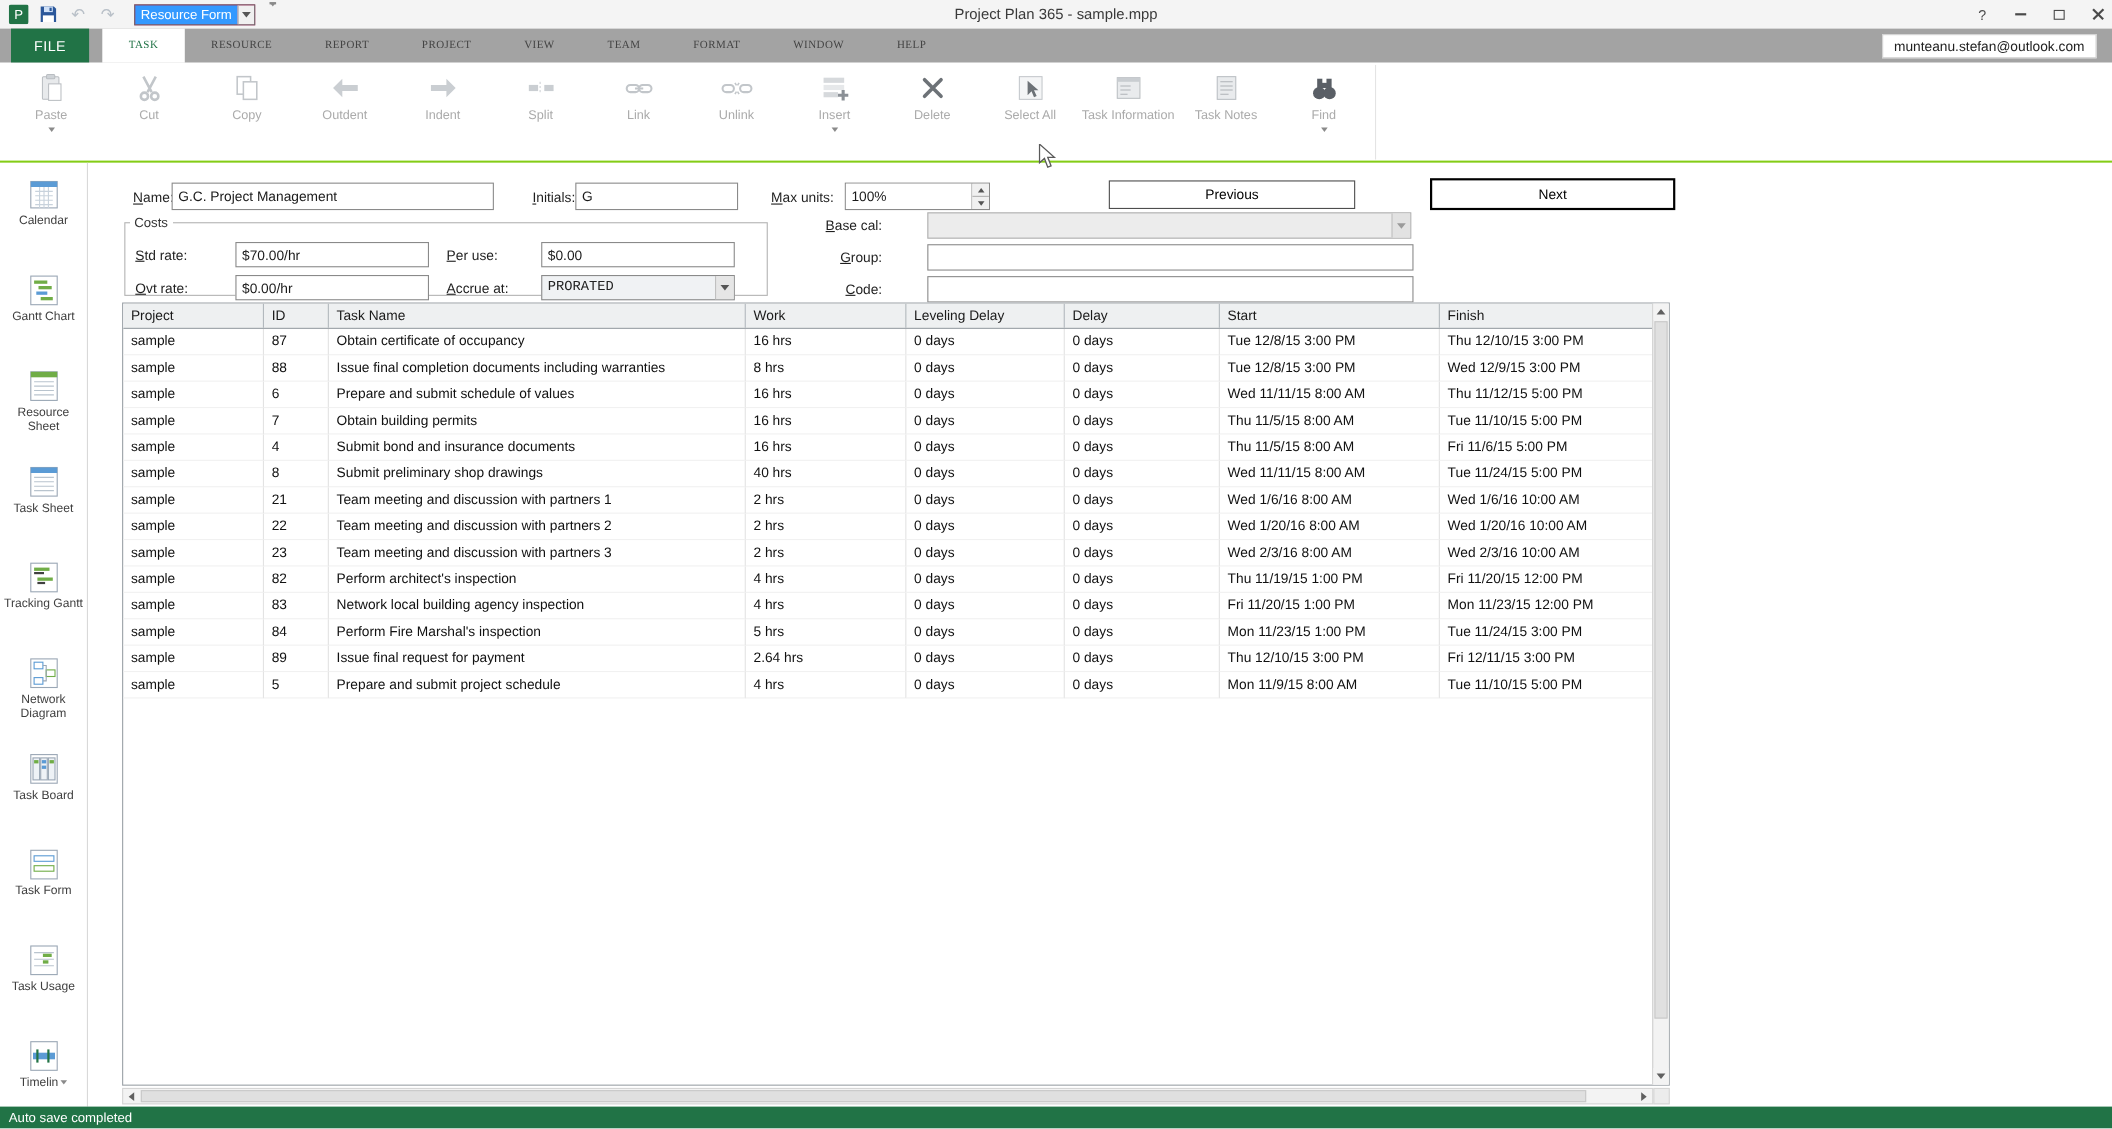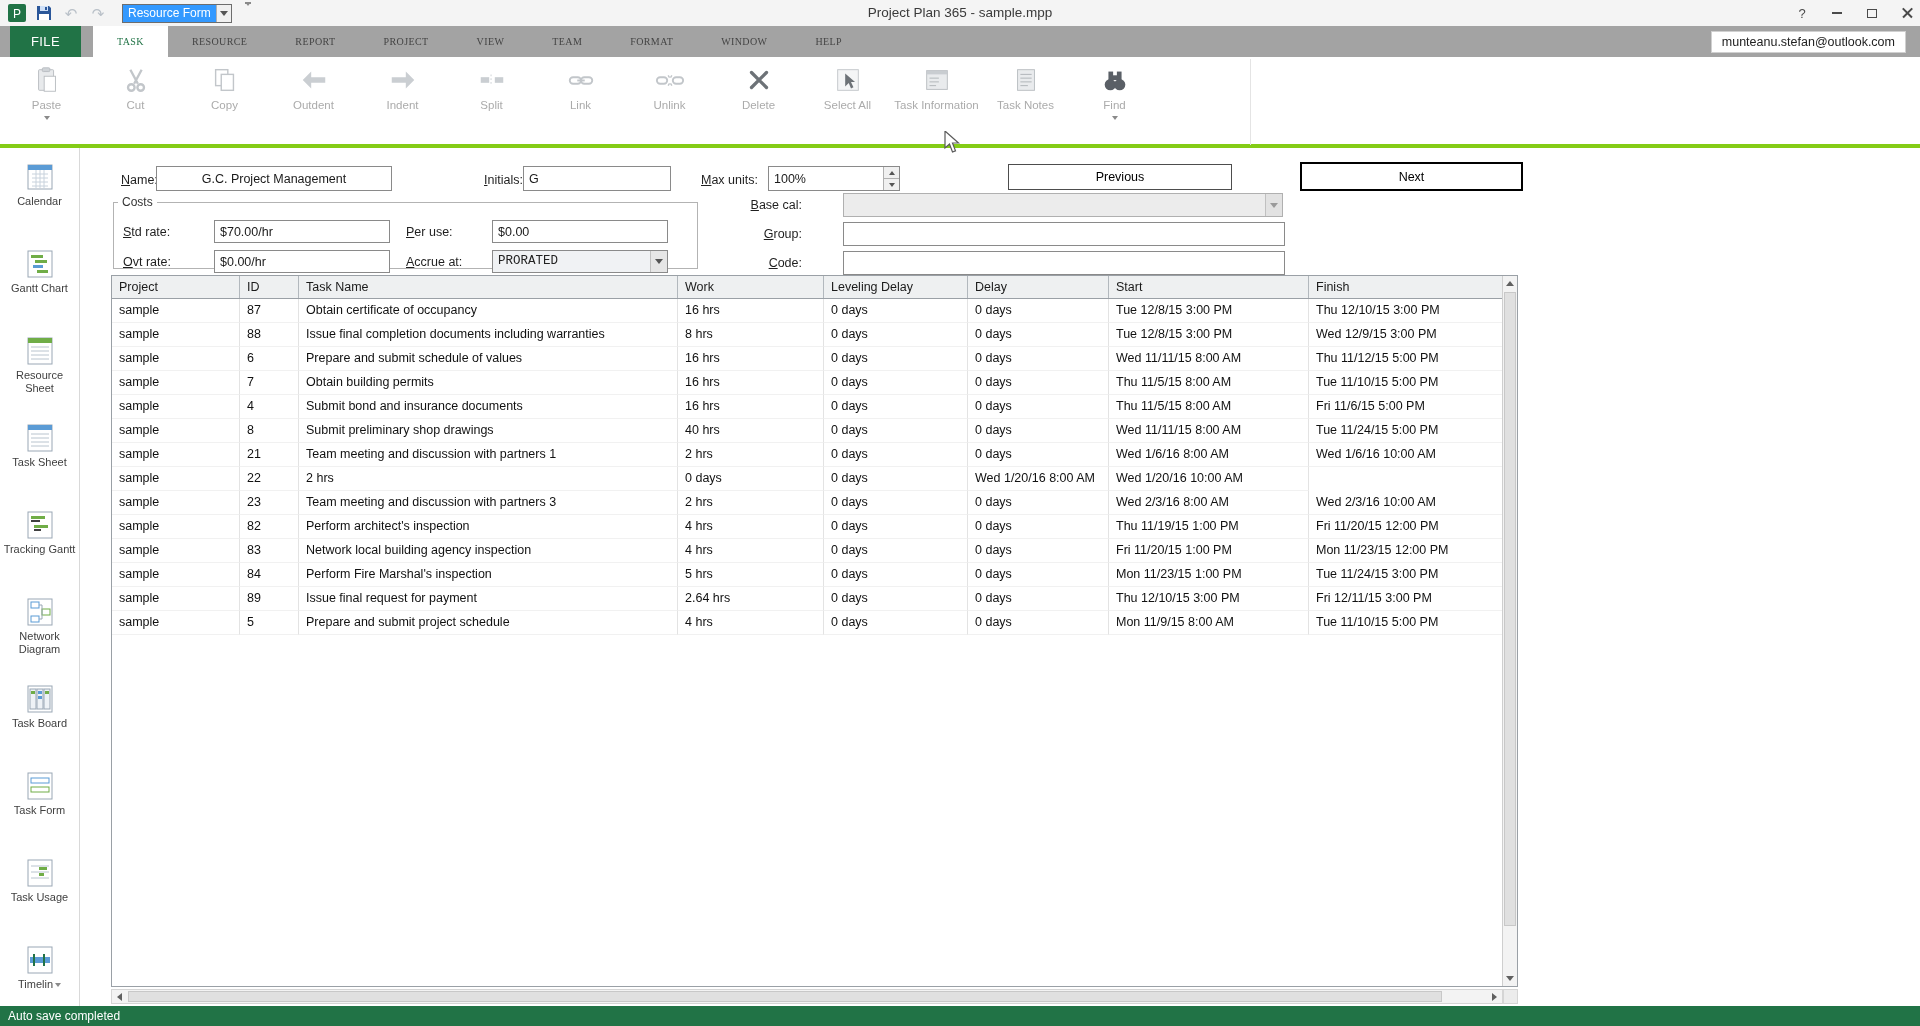--- a/index.html
+++ b/index.html
@@ -29,21 +29,21 @@
 
   
   .menubar { position:absolute; top:26px; left:0; right:0; height:31px; background:#a3a3a3; display:flex; align-items:stretch; }
   .filebtn { width:71px; margin-left:10px; background:#217346; color:#fff; font-size:13px; display:flex; align-items:center; justify-content:center; letter-spacing:0.4px; cursor:default; }
   .mtabs { display:flex; align-items:stretch; margin-left:12px; }
   .mtab { padding:0 24px; display:flex; align-items:center; font-size:10px; color:#444; letter-spacing:0.4px; cursor:default; white-space:nowrap;font-family:Liberation Serif, serif; }
   .mtab.active { color:#217346; background:#fff; }
   .emailbox { position:absolute; top:31px; right:14px; height:22px; border:1px solid #d0d0d0; background:#fff; font-size:12.5px; color:#222; padding:0 10px; line-height:20px; z-index:4; }
 
   
-  .ribbon { position:absolute; top:57px; left:0; right:0; height:91px; background:#fff; border-bottom:4px solid #84cc16; }
+  .ribbon { position:absolute; top:57px; left:0; right:0; height:91px; background:#fff; border-bottom:2px solid #84cc16; }
   .ribbon-buttons { position:absolute; left:2px; top:0; height:90px; display:flex; }
   .rbtn { width:89px; height:90px; display:flex; flex-direction:column; align-items:center; padding-top:7px; cursor:default; }
   .ricon { width:32px; height:32px; display:flex; align-items:center; justify-content:center; }
   .ricon svg { width:30px; height:30px; }
   .rlabel { margin-top:3px; font-size:11.5px; color:#ababab; text-align:center; line-height:1.18; }
   .rarrow { margin-top:3px; }
   .ribbon-sep { position:absolute; left:1250px; top:2px; height:86px; width:1px; background:#e4e4e4; }
   .cursor-overlay { position:absolute; left:944px; top:74px; z-index:20; pointer-events:none; }
 
   
@@ -239,20 +239,32 @@
             <rect x="2" y="13" width="11" height="7" rx="3.5" fill="none" stroke="#c2c6ca" stroke-width="2"></rect>
             <rect x="19" y="13" width="11" height="7" rx="3.5" fill="none" stroke="#c2c6ca" stroke-width="2"></rect>
             <path d="M14 11 l1.5 2.5 M18 11 l-1.5 2.5 M14 22 l1.5-2.5 M18 22 l-1.5-2.5" stroke="#c2c6ca" stroke-width="1.5"></path>
           </svg>
         </span>
         <span class="rlabel">Unlink</span>
       </div>
       <div class="rbtn">
         <span class="ricon">
           <svg viewBox="0 0 32 32">
+            <rect x="5" y="6" width="20" height="5" fill="#d6d9dc"></rect>
+            <rect x="5" y="13" width="20" height="5" fill="#e6e8ea"></rect>
+            <rect x="5" y="20" width="14" height="5" fill="#d6d9dc"></rect>
+            <path d="M24 18 v10 M19 23 h10" stroke="#8b9096" stroke-width="3"></path>
+          </svg>
+        </span>
+        <span class="rlabel">Insert</span>
+        <span class="tri-down sm rarrow"></span>
+      </div>
+      <div class="rbtn">
+        <span class="ricon">
+          <svg viewBox="0 0 32 32">
             <path d="M8 8 L24 24 M24 8 L8 24" stroke="#6d7277" stroke-width="3.5" stroke-linecap="round"></path>
           </svg>
         </span>
         <span class="rlabel">Delete</span>
       </div>
       <div class="rbtn">
         <span class="ricon">
           <svg viewBox="0 0 32 32">
             <rect x="5" y="5" width="22" height="22" fill="#f4f5f6" stroke="#c2c6ca"></rect>
             <polygon points="13,9 13,23 16.8,19.2 19.2,25 21.8,23.8 19.2,18.2 23.5,18.2" fill="#6d7277"></polygon>
@@ -392,21 +404,21 @@
           <rect x="5" y="12" width="20" height="6" fill="#5b9bd5"></rect>
           <rect x="8" y="9" width="2" height="12" fill="#217346"></rect>
           <rect x="18" y="9" width="2" height="12" fill="#217346"></rect>
         </svg></span>
       <span class="slabel">Timelin<span class="tri-down sm smore"></span></span>
     </div>
   </div>
 
 <div class="main">
   <div class="flabel" style="left:41px; top:25px;">Name:</div>
-  <input class="tinput" style="left: 76px; top: 18px; width: 236px; height: 25px; text-align: center;" value="G.C. Project Management">
+  <input class="tinput" style="left: 76px; top: 18px; width: 293px; height: 25px;" value="G.C. Project Management">
   <div class="flabel" style="left:404px; top:25px;">Initials:</div>
   <input class="tinput" style="left: 443px; top: 18px; width: 148px; height: 25px;" value="G">
   <div class="flabel" style="left:621px; top:25px;">Max units:</div>
   <div class="spinwrap" style="left:688px; top:18px; width:132px; height:25px;">
     <input value="100%" style="">
     <span class="spinner">
         <div>
           <span class="tri-up-s"></span>
         </div>
         <div>
@@ -525,20 +537,21 @@
             <div class="tcell">Team meeting and discussion with partners 1</div>
             <div class="tcell">2 hrs</div>
             <div class="tcell">0 days</div>
             <div class="tcell">0 days</div>
             <div class="tcell">Wed 1/6/16 8:00 AM</div>
             <div class="tcell">Wed 1/6/16 10:00 AM</div>
           </div>
           <div class="trow">
             <div class="tcell">sample</div>
             <div class="tcell">22</div>
+            <div class="tcell">Team meeting and discussion with partners 2</div>
             <div class="tcell">2 hrs</div>
             <div class="tcell">0 days</div>
             <div class="tcell">0 days</div>
             <div class="tcell">Wed 1/20/16 8:00 AM</div>
             <div class="tcell">Wed 1/20/16 10:00 AM</div>
           </div>
           <div class="trow">
             <div class="tcell">sample</div>
             <div class="tcell">23</div>
             <div class="tcell">Team meeting and discussion with partners 3</div>

